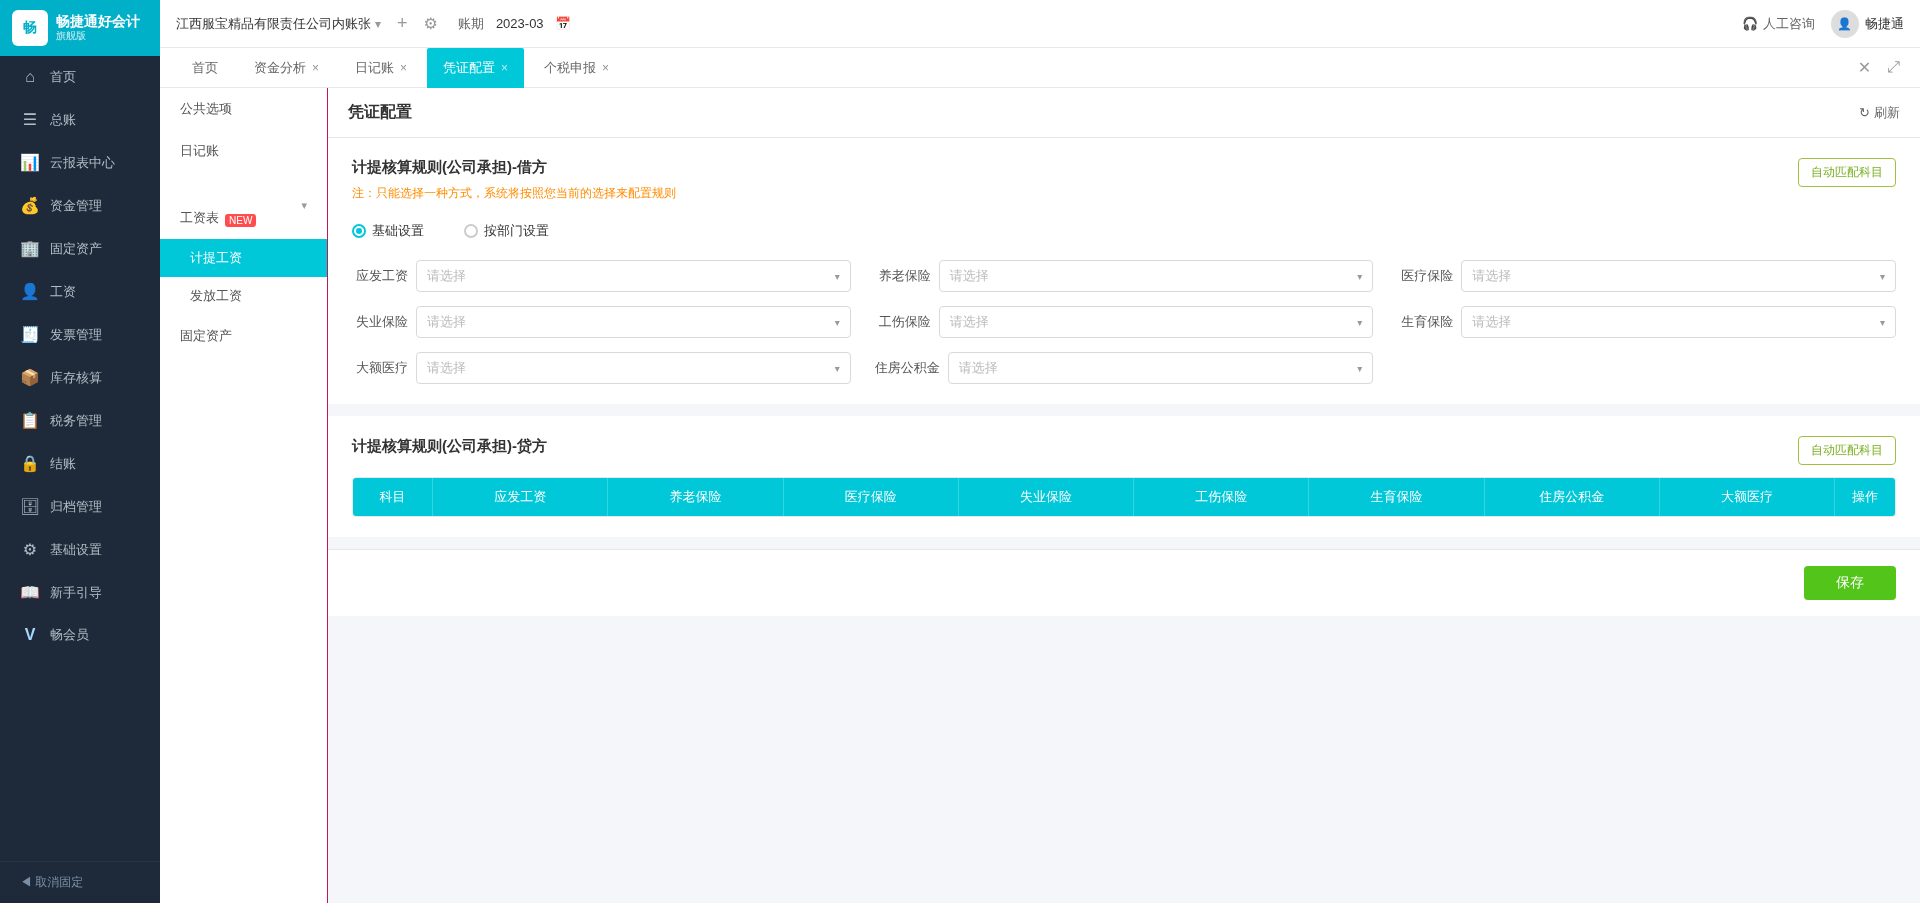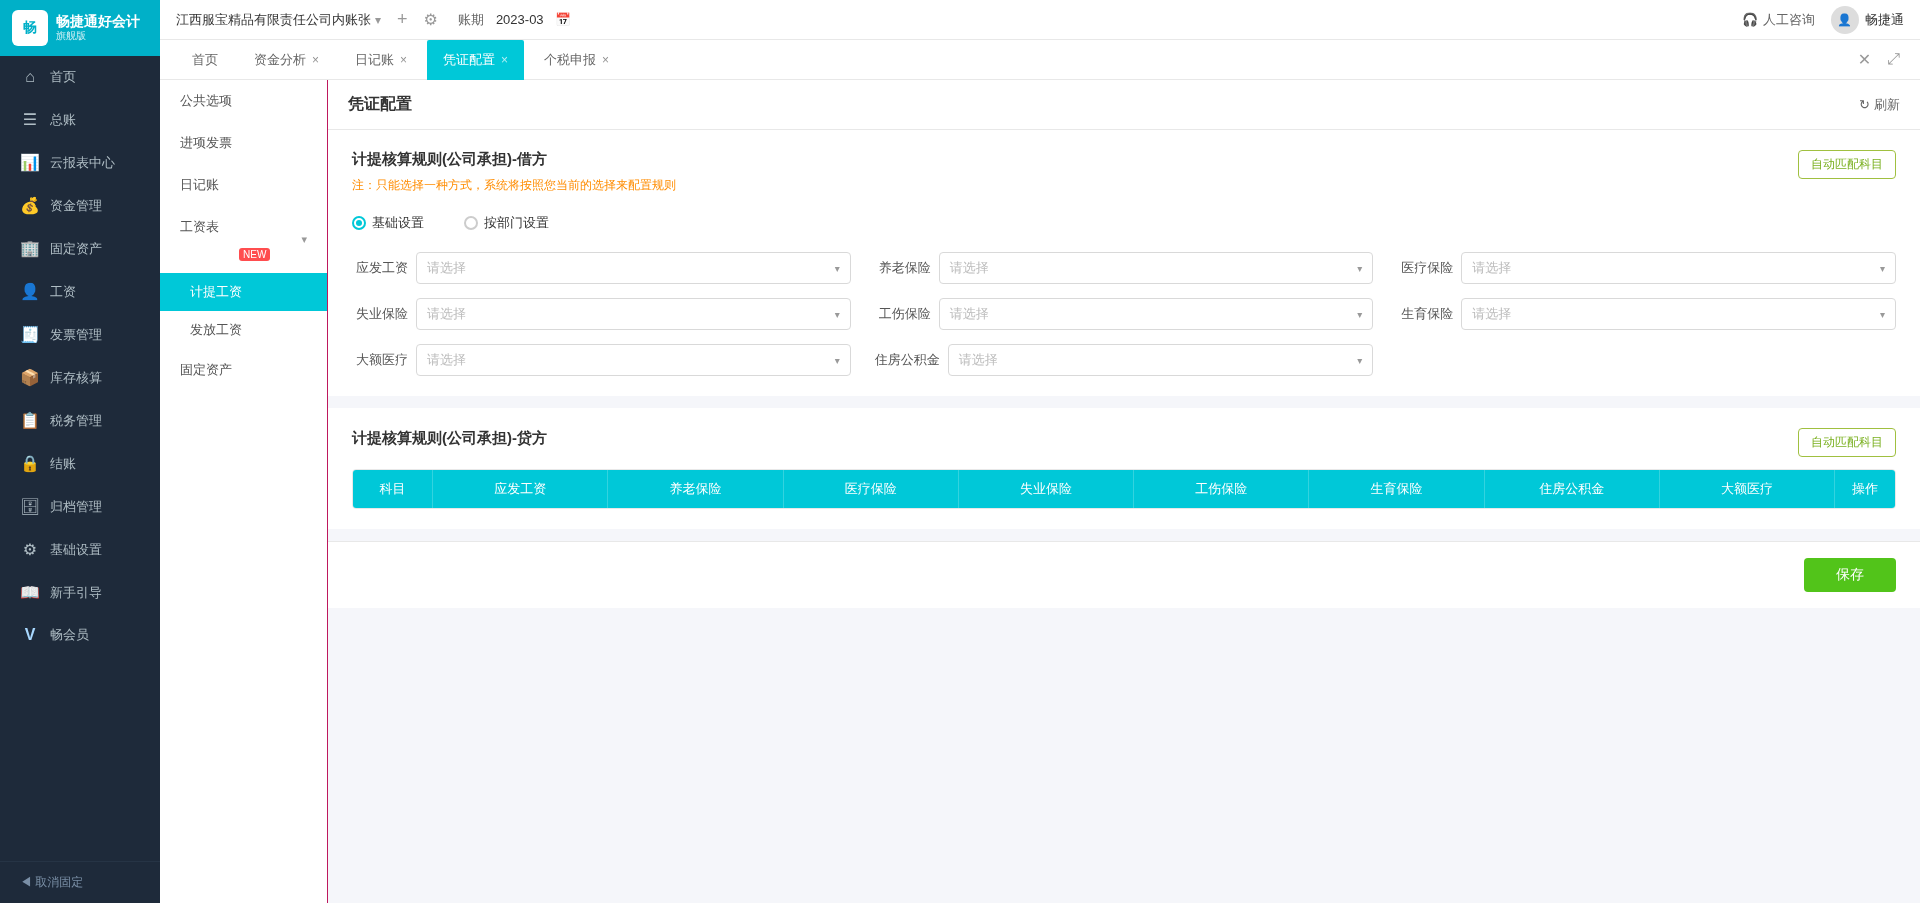--- a/index.html
+++ b/index.html
@@ -54,21 +54,21 @@
     .main {
       flex: 1;
       display: flex;
       flex-direction: column;
       overflow: hidden;
     }
 
     
     .topbar {
       background: white;
-      height: 40px;
+      height: 48px;
       display: flex;
       align-items: center;
       padding: 4px 16px;
       gap: 12px;
       border-bottom: 1px solid #e8e8e8;
       flex-shrink: 0;
     }
     .topbar-company {
       font-size: 13px; color: #333;
       display: flex; align-items: center; gap: 4px;
@@ -133,21 +133,21 @@
       cursor: pointer;
       transition: background 0.2s;
     }
     .left-menu-group {
       padding: 12px 20px;
       font-size: 13px;
       color: #555;
       cursor: pointer;
       display: flex; align-items: center; justify-content: space-between;
     }
-    .left-menu-group-label { display: flex; align-items: flex-start; gap: 20px; }
+    .left-menu-group-label { display: flex; align-items: flex-end; gap: 6px; }
     .new-badge {
       background: #ff4d4f;
       color: white;
       font-size: 10px;
       padding: 1px 4px;
       border-radius: 3px;
       margin-top: 30px;
     }
     .left-menu-sub-item {
       padding: 10px 20px 10px 30px;
@@ -464,23 +464,20 @@
       <span class="tabs-btn">✕</span>
       <span class="tabs-btn">⤢</span>
     </div>
   </div>
 
   <div class="content">
 
     <div class="left-menu">
       <div class="left-menu-item">
         <span>公共选项</span>
-      </div>
-      <div class="left-menu-item">
-        <span>进项发票</span>
       </div>
       <div class="left-menu-item">
         <span>日记账</span>
       </div>
       <div class="left-menu-group">
         <div class="left-menu-group-label">
           <span>工资表</span>
           <span class="new-badge">NEW</span>
         </div>
         <span style="color:#999;font-size:11px;">▾</span>

